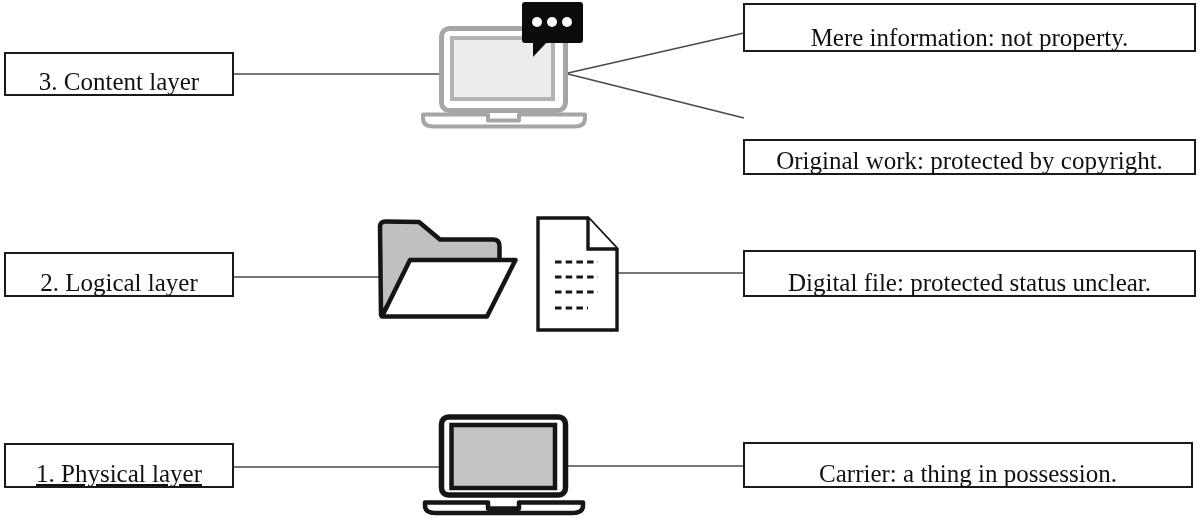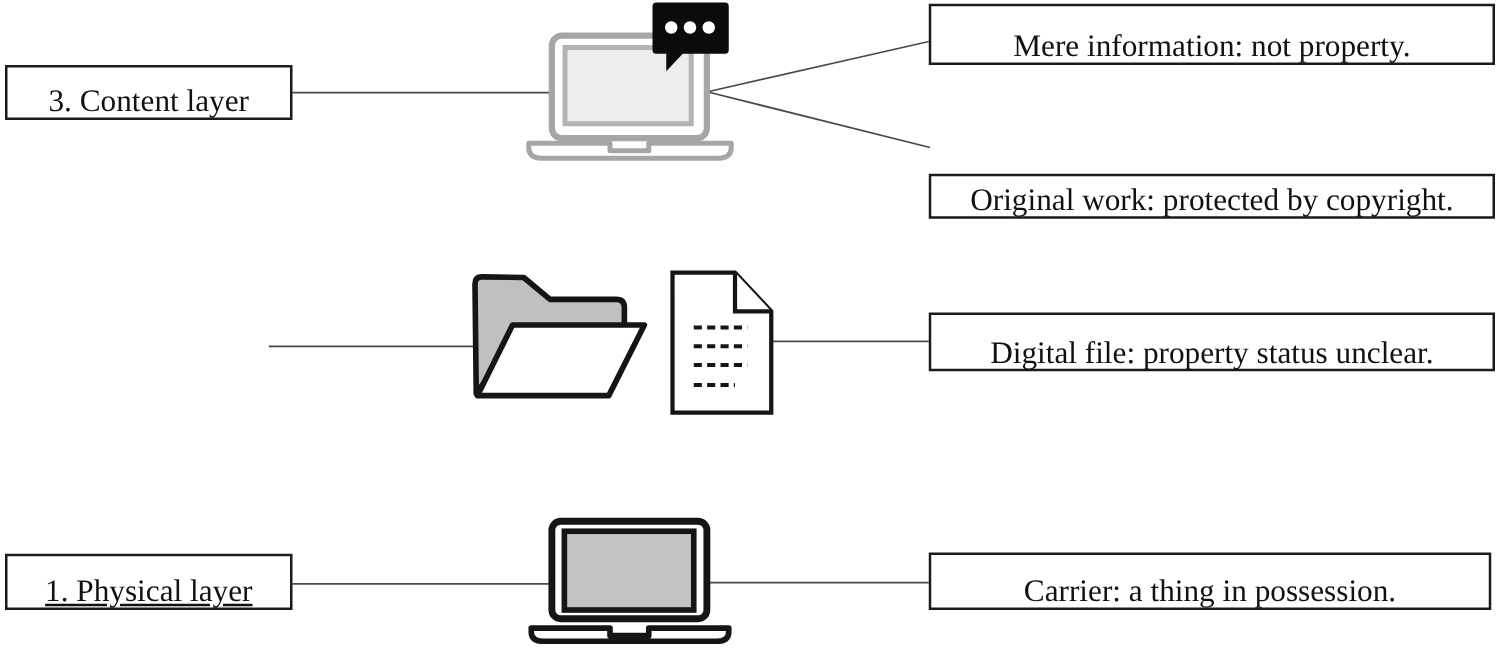--- a/index.html
+++ b/index.html
@@ -84,39 +84,42 @@
   </svg>
 
   <div class="box result-box" id="result-mere">
     <span>Mere information: not property.</span>
   </div>
 
   <div class="box result-box" id="result-original">
     <span>Original work: protected by copyright.</span>
   </div>
 
+  <div class="box label-box" id="label-logical">
+    <span>2. Logical layer</span>
+  </div>
 
   <svg class="icon" id="icon-folder" viewBox="0 0 146 104" xmlns="http://www.w3.org/2000/svg">
     <path d="M5,97 L4,9 Q4,3.5 9.5,3.5 L43,4 L64,21.5 L117,21.5 Q123.5,21.5 123.5,28 L123.5,62 L30,62 Z" fill="#c0c0c0" stroke="#151515" stroke-width="4.5" stroke-linejoin="round"></path>
     <polygon points="6,98.5 111,98.5 139.5,42 34,42" fill="#ffffff" stroke="#151515" stroke-width="4.5" stroke-linejoin="round"></polygon>
   </svg>
 
   <svg class="icon" id="icon-document" viewBox="0 0 92 122" xmlns="http://www.w3.org/2000/svg">
     <path d="M5,4 H55 L84,35 V116 H5 Z" fill="#ffffff" stroke="#151515" stroke-width="3.4" stroke-linejoin="miter"></path>
     <path d="M55,4 V35 H84" fill="#ffffff" stroke="#151515" stroke-width="3.4" stroke-linejoin="miter"></path>
     <g stroke="#151515" stroke-width="3.2" stroke-dasharray="6.5 4.2">
       <line x1="22" y1="48" x2="65" y2="48"></line>
       <line x1="22" y1="63" x2="65" y2="63"></line>
       <line x1="22" y1="78" x2="65" y2="78"></line>
       <line x1="22" y1="94" x2="55" y2="94"></line>
     </g>
   </svg>
 
   <div class="box result-box" id="result-digital">
-    <span>Digital file: property status unclear.</span>
+    <span>Digital file: protected status unclear.</span>
   </div>
 
   <div class="box label-box" id="label-physical">
     <span>1. Physical layer</span>
   </div>
 
   <svg class="icon" id="icon-laptop" viewBox="0 0 168 112" xmlns="http://www.w3.org/2000/svg">
     <rect x="21.5" y="12" width="124" height="78" rx="7" fill="#ffffff" stroke="#151515" stroke-width="5.5"></rect>
     <rect x="31.5" y="20" width="103.5" height="63" fill="#c4c4c4" stroke="#151515" stroke-width="4.5"></rect>
     <path d="M5,97.5 H68 V103.5 H99 V97.5 H163 V100.5 Q163,108 153,108 H15 Q5,108 5,100.5 Z" fill="#ffffff" stroke="#151515" stroke-width="4.5" stroke-linejoin="round"></path>

